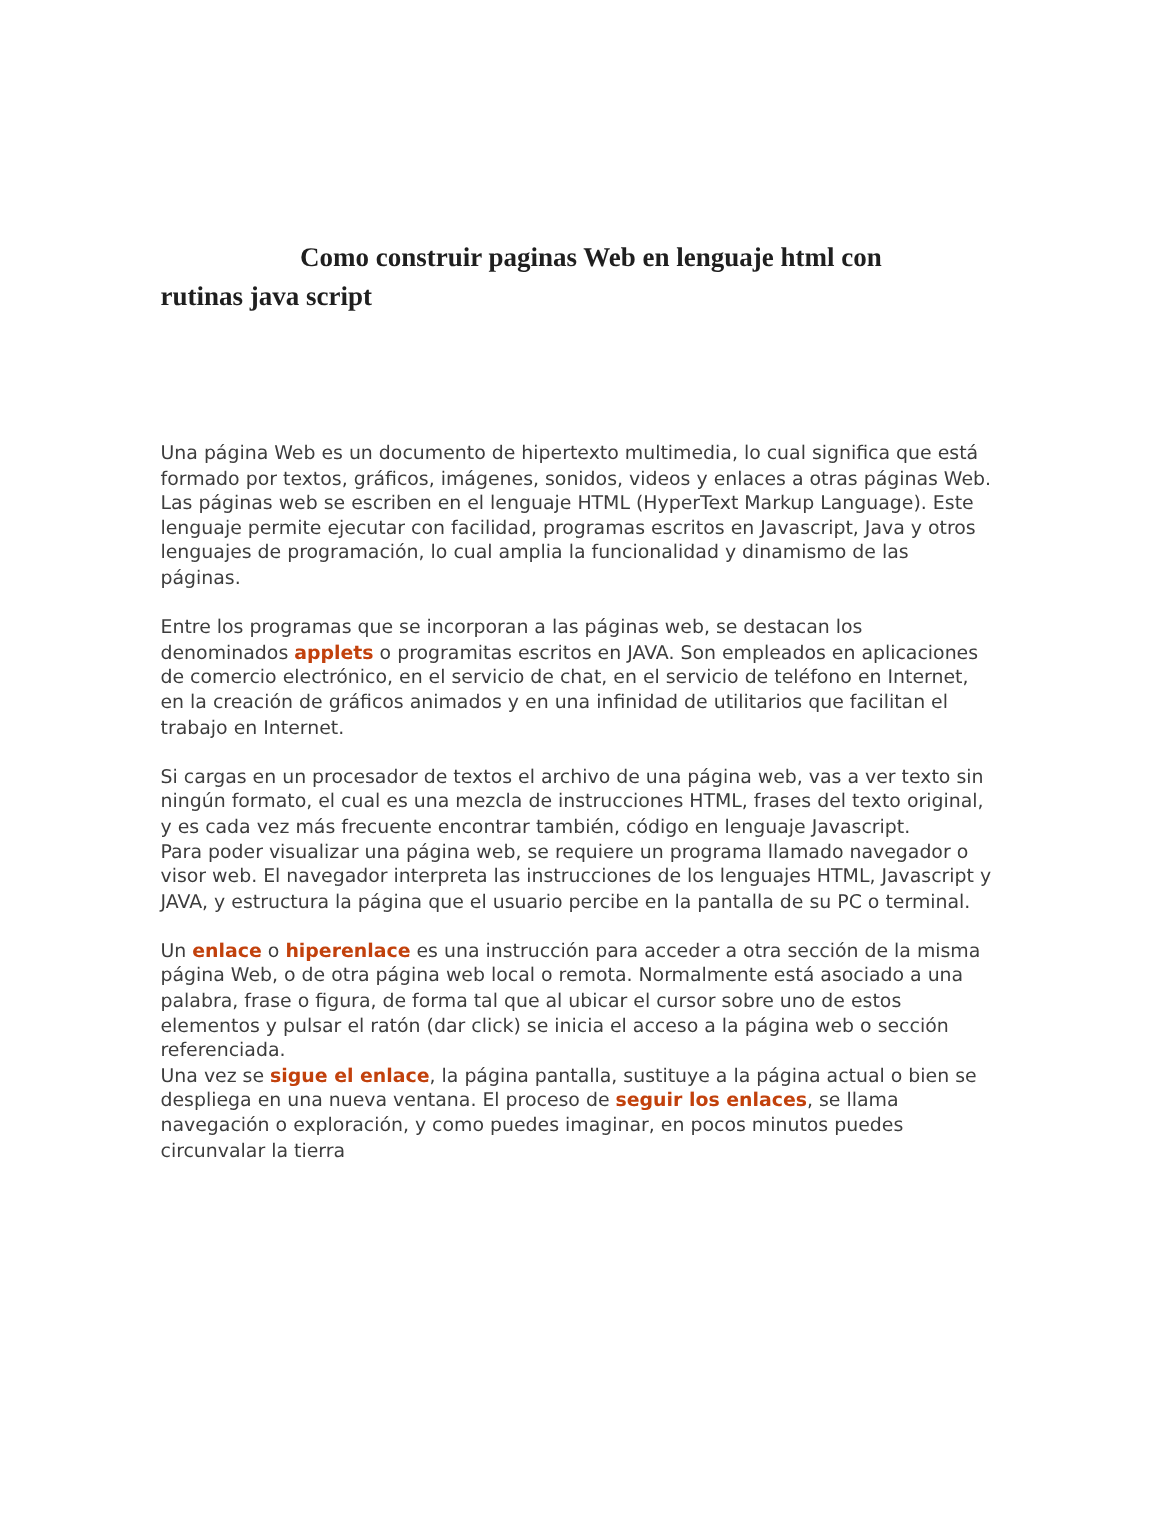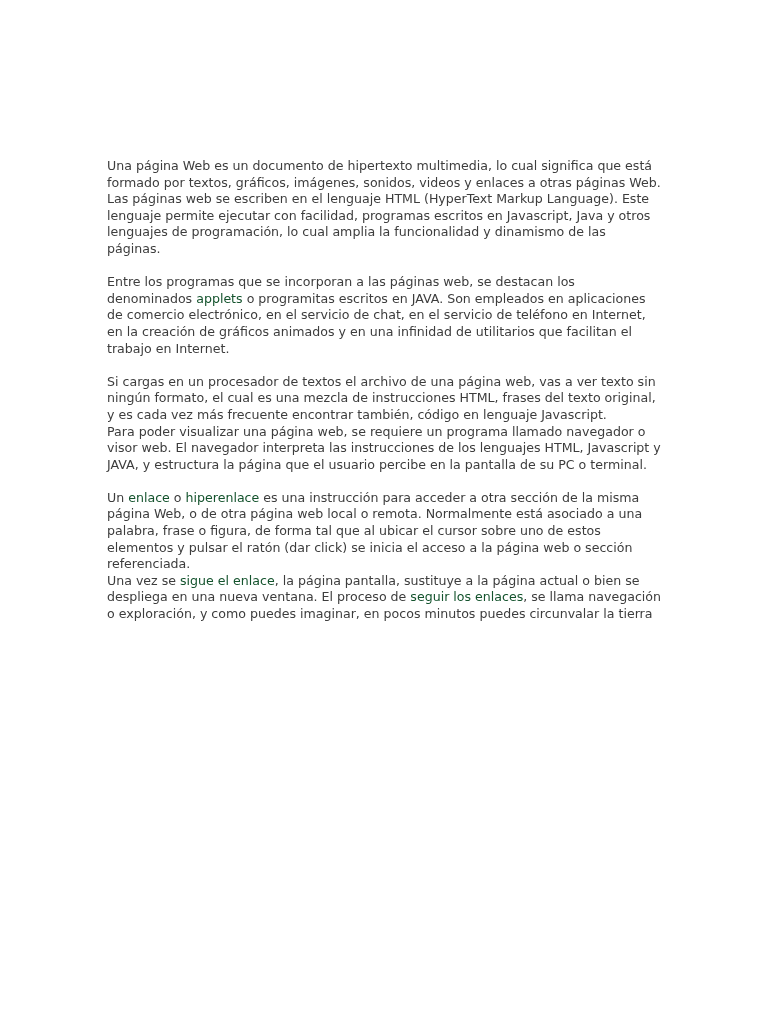--- a/index.html
+++ b/index.html
@@ -42,29 +42,33 @@
   .block {
     margin: 0 0 16.6px 0;
   }
   .part {
     margin: 0;
   }
   .seg {
     font-weight: normal;
   }
   b.seg {
-    font-weight: normal;
-    color: #14532d;
+    font-weight: bold;
+    color: #c2410c;
   }
 </style>
 </head>
 <body>
 
 <div class="page">
 
+  <h1 class="doc-title">
+    <span class="title-line-1">Como construir paginas Web en lenguaje html con</span>
+    <span class="title-line-2">rutinas java script</span>
+  </h1>
 
   <div class="doc-body">
 
     <div class="block">
       <div class="part">
         <span class="seg">Una página Web es un documento de hipertexto multimedia, lo cual significa que está formado por textos, gráficos, imágenes, sonidos, videos y enlaces a otras páginas Web.</span>
       </div>
       <div class="part">
         <span class="seg">Las páginas web se escriben en el lenguaje HTML (HyperText Markup Language). Este lenguaje permite ejecutar con facilidad, programas escritos en Javascript, Java y otros lenguajes de programación, lo cual amplia la funcionalidad y dinamismo de las páginas.</span>
       </div>

